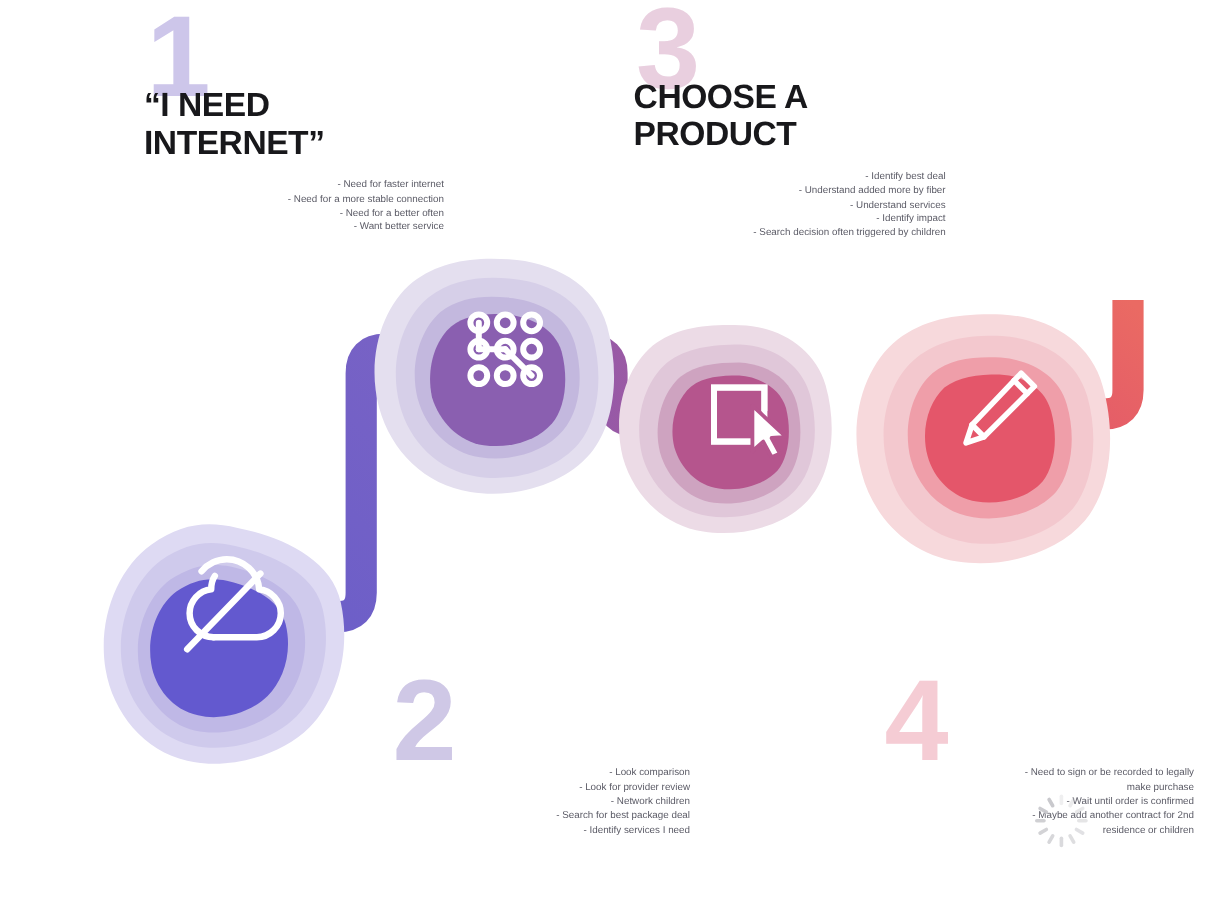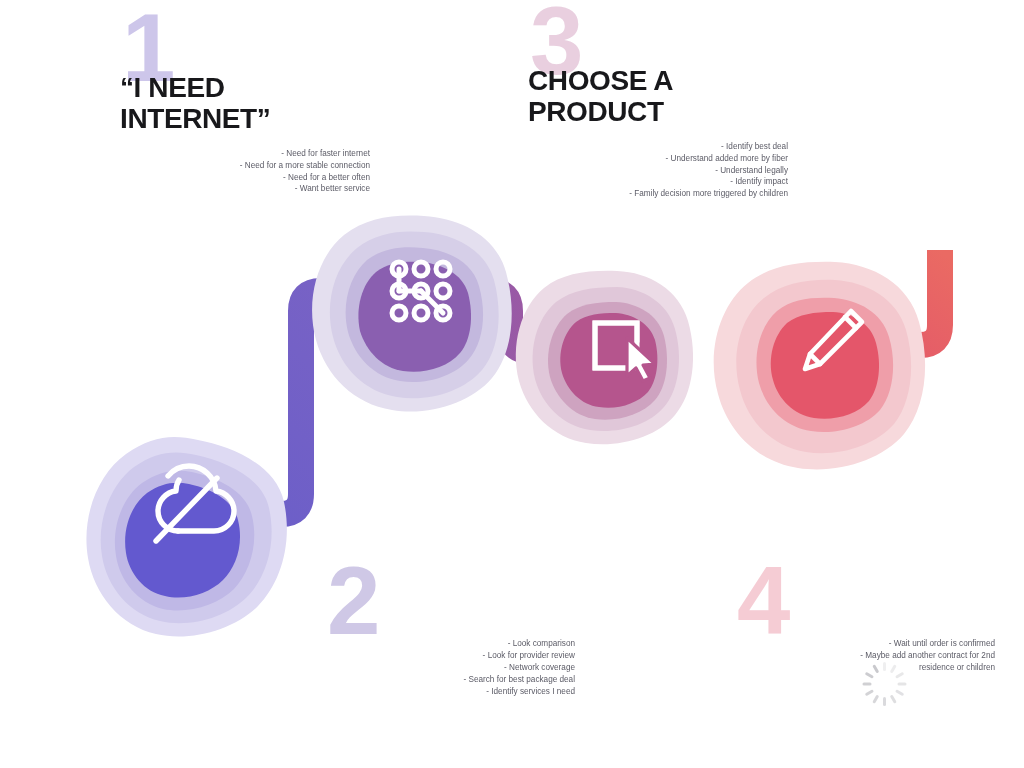--- a/index.html
+++ b/index.html
@@ -232,42 +232,44 @@
       <div class="bullet-row">Need for a better often</div>
       <div class="bullet-row">Want better service</div>
     </div>
   </div>
 
   <div class="step-block" id="step-2">
     <div class="step-number">2</div>
     <div class="step-bullets">
       <div class="bullet-row">Look comparison</div>
       <div class="bullet-row">Look for provider review</div>
-      <div class="bullet-row">Network coverage</div>
+      <div class="bullet-row">Network children</div>
       <div class="bullet-row">Search for best package deal</div>
       <div class="bullet-row">Identify services I need</div>
     </div>
   </div>
 
   <div class="step-block" id="step-3">
     <div class="step-number">3</div>
     <div class="step-title">CHOOSE A
 PRODUCT</div>
     <div class="step-bullets">
       <div class="bullet-row">Identify best deal</div>
       <div class="bullet-row">Understand added more by fiber</div>
-      <div class="bullet-row">Understand legally</div>
+      <div class="bullet-row">Understand services</div>
       <div class="bullet-row">Identify impact</div>
-      <div class="bullet-row">Family decision more triggered by children</div>
+      <div class="bullet-row">Search decision often triggered by children</div>
     </div>
   </div>
 
   <div class="step-block" id="step-4">
     <div class="step-number">4</div>
     <div class="step-bullets">
+      <div class="bullet-row">Need to sign or be recorded to legally
+  make purchase</div>
       <div class="bullet-row">Wait until order is confirmed</div>
       <div class="bullet-row">Maybe add another contract for 2nd
   residence or children</div>
     </div>
   </div>
 
   <div id="loading-spinner">
       <div class="tick" style="transform: rotate(0deg); opacity: 0.3; background: rgb(201, 201, 205);"></div>
       <div class="tick" style="transform: rotate(30deg); opacity: 0.36; background: rgb(201, 201, 205);"></div>
       <div class="tick" style="transform: rotate(60deg); opacity: 0.43; background: rgb(201, 201, 205);"></div>

